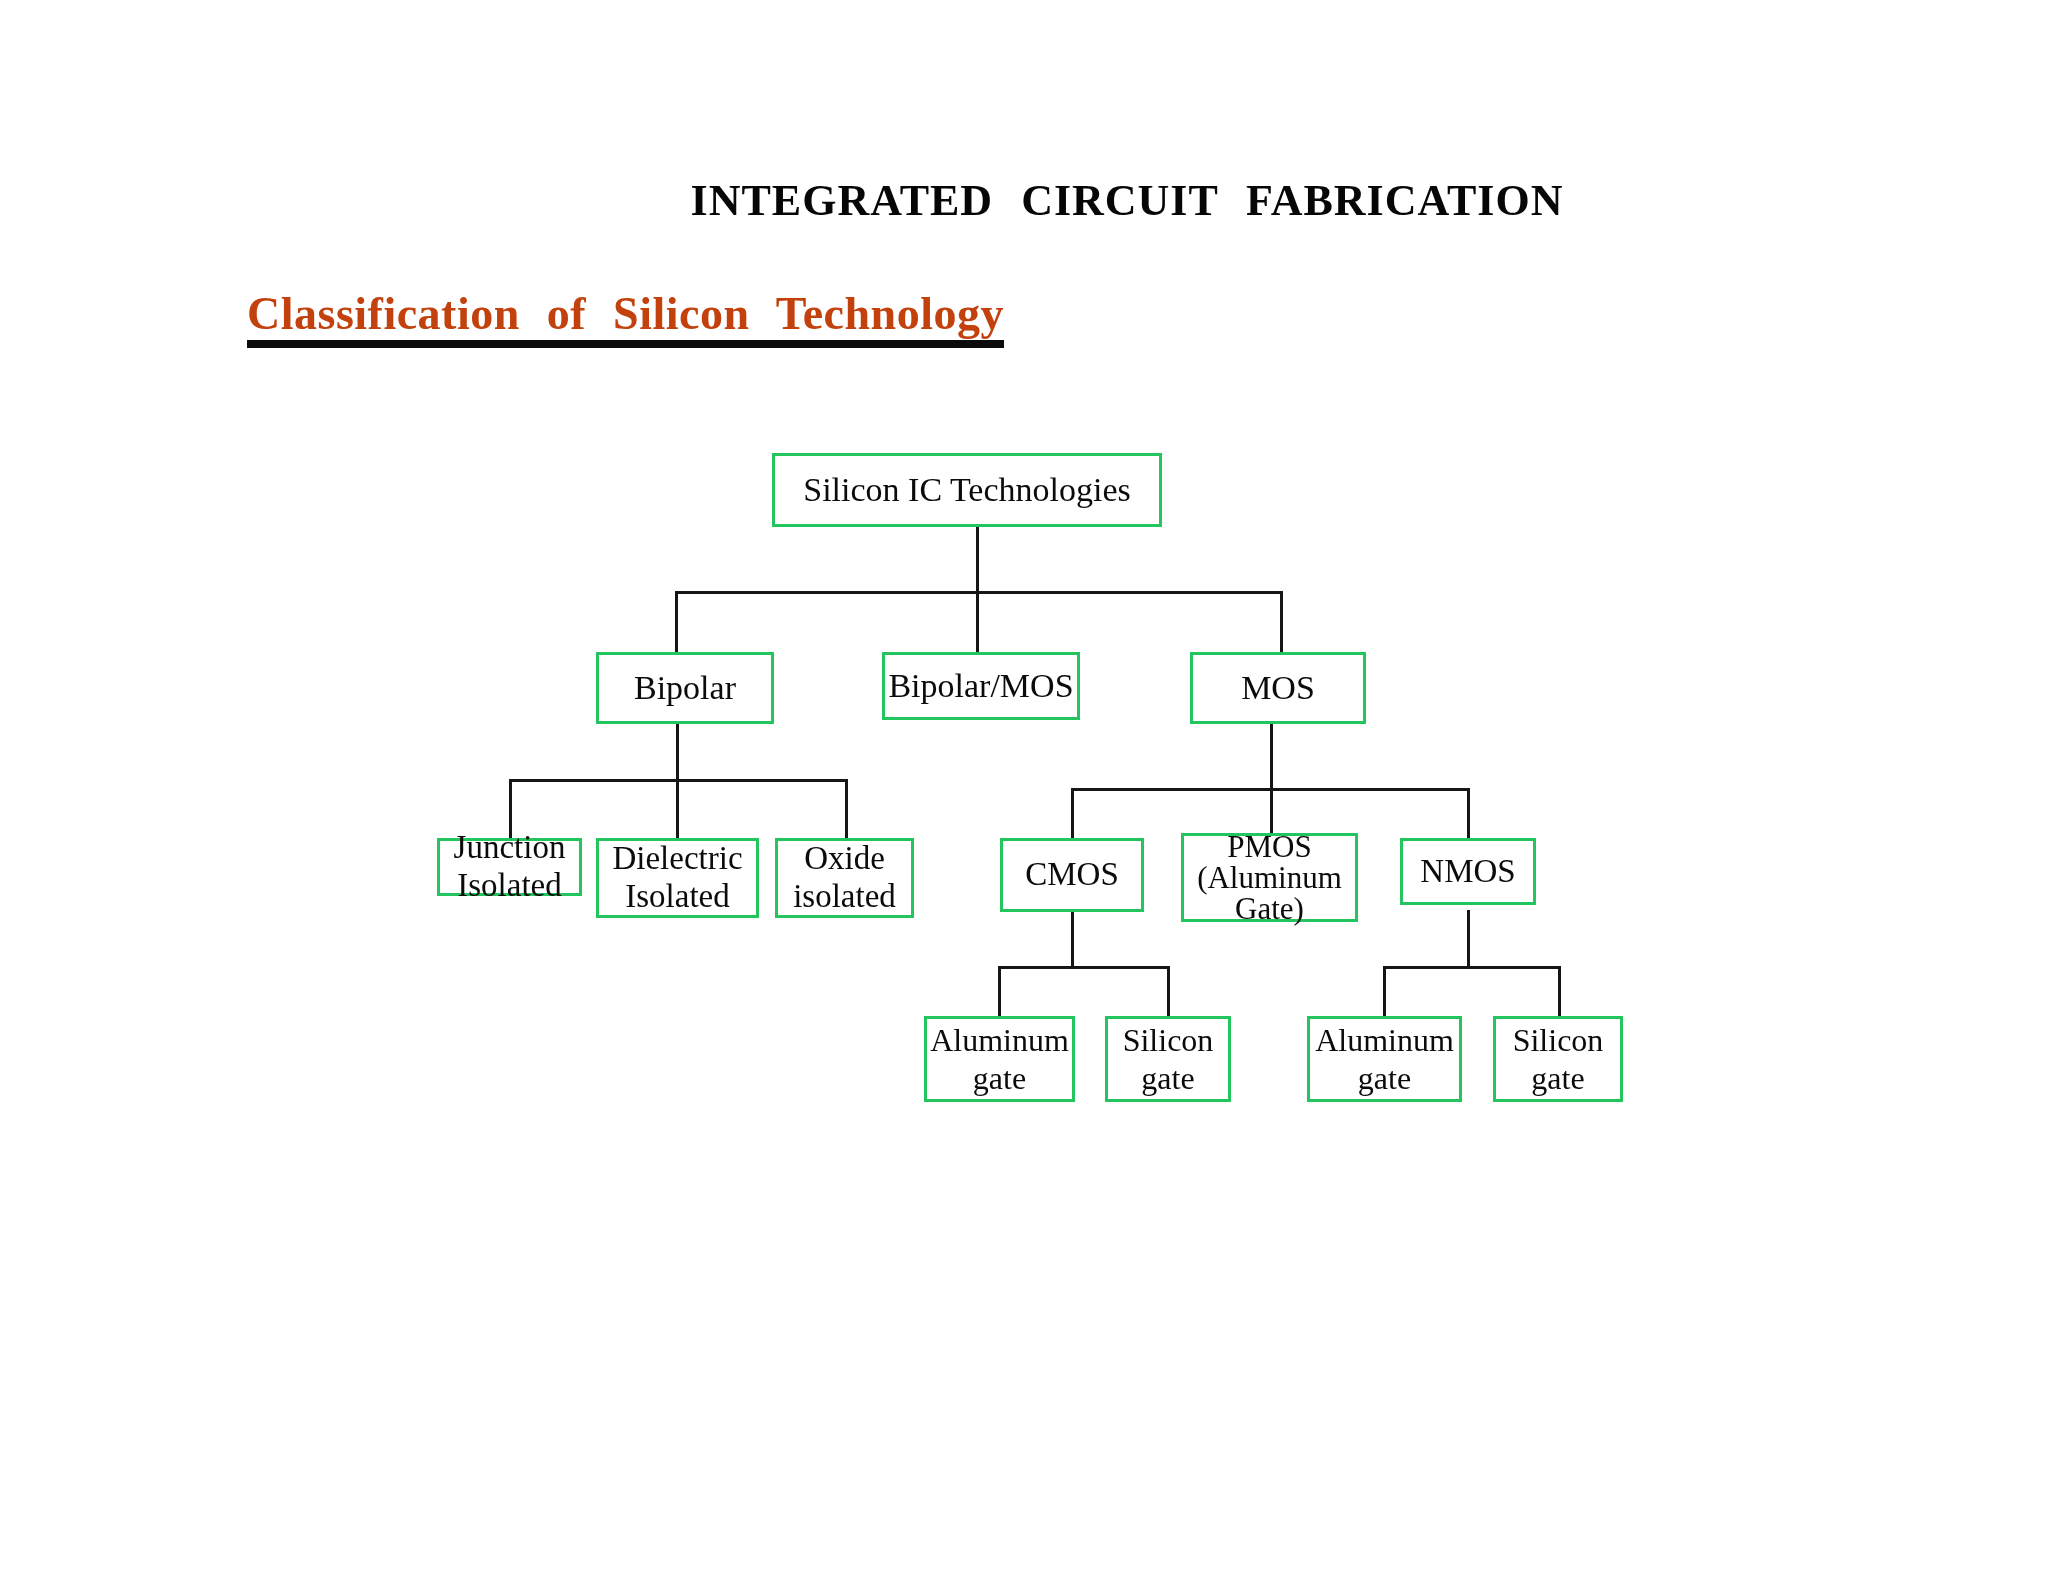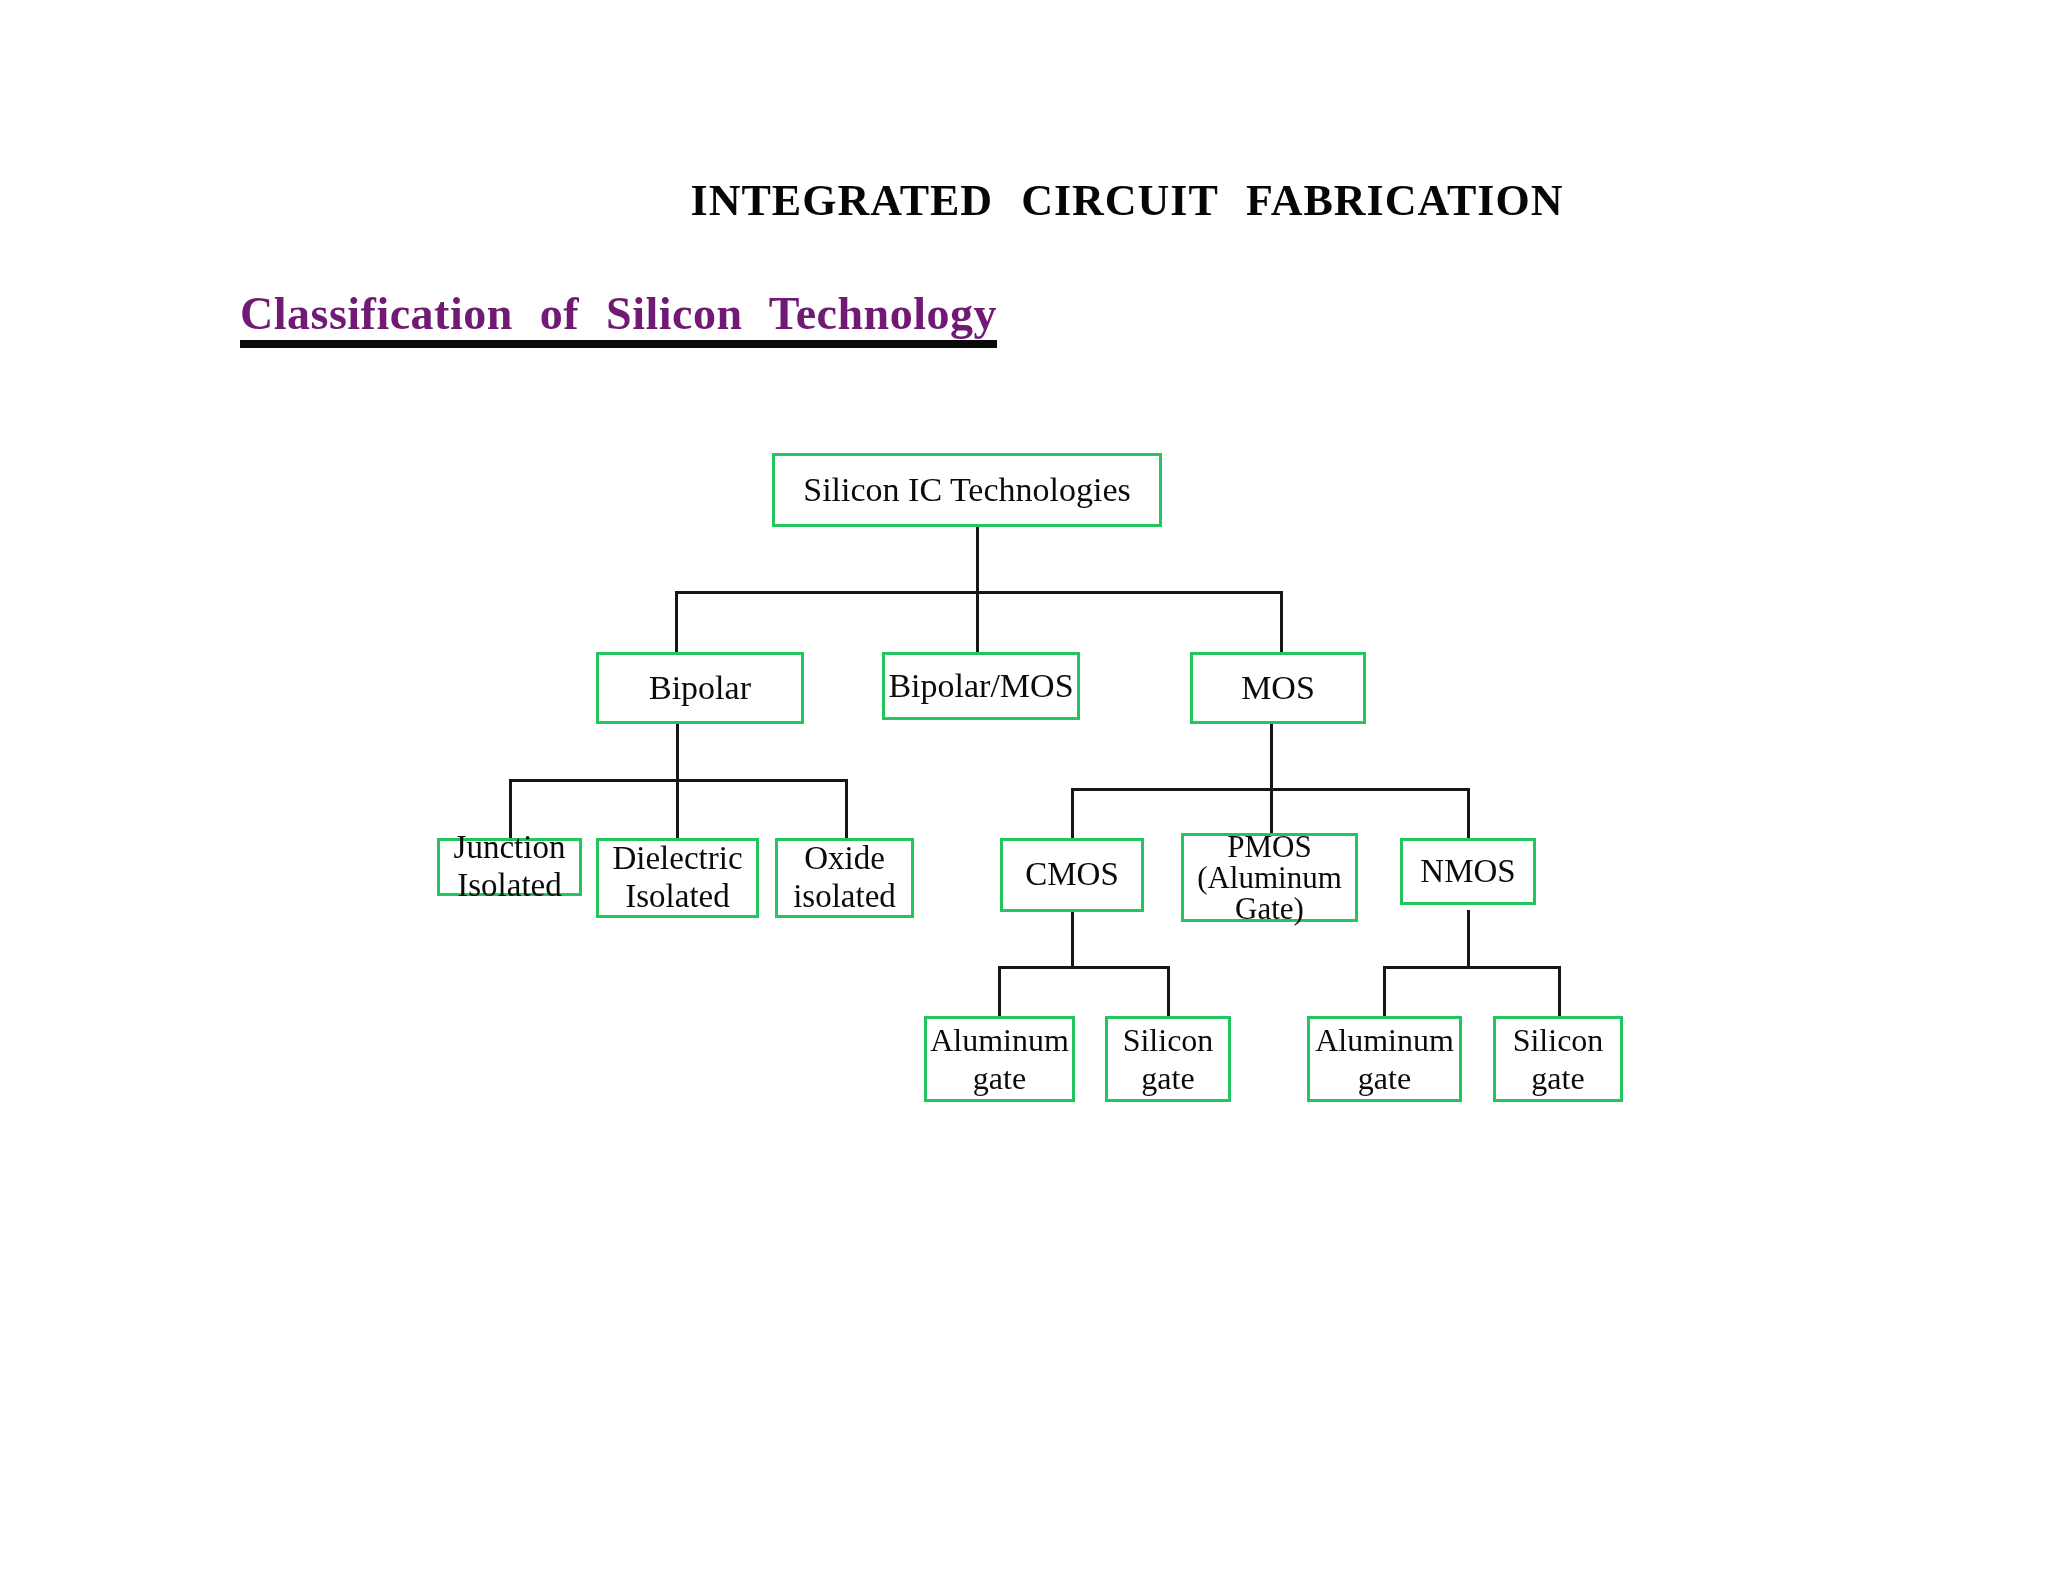--- a/index.html
+++ b/index.html
@@ -18,27 +18,27 @@
     font-size: 44px; font-weight: bold;
     line-height: 1.0;
     letter-spacing: 1px;
     word-spacing: 16px;
     white-space: nowrap;
     color: #060606;
     margin-top: 21px;
   }
   .section-heading {
     position: absolute;
-    top: 291px; left: 240px;
+    top: 291px; left: 247px;
     font-size: 46px; font-weight: bold;
     line-height: 1.0;
     letter-spacing: 0.5px;
     word-spacing: 15px;
     white-space: nowrap;
-    color: #701a75;
+    color: #c2410c;
     padding-bottom: 3px;
     border-bottom: 8px solid #0b0b0b;
   }
   .diagram { position: absolute; inset: 0; }
   .node {
     position: absolute;
     background: #ffffff;
     border: 3px solid #22c55e;
     display: flex;
     align-items: center;
@@ -46,21 +46,21 @@
     text-align: center;
     font-size: 33px;
     line-height: 1.15;
     white-space: pre-line;
     color: #0b0b0b;
   }
   .ln { position: absolute; background: #161616; }
 
   
   #n-root        { left: 772px;  top: 453px;  width: 390px; height: 74px; font-size: 34px; }
-  #n-bipolar     { left: 596px;  top: 652px;  width: 208px; height: 72px; font-size: 34px; }
+  #n-bipolar     { left: 596px;  top: 652px;  width: 178px; height: 72px; font-size: 34px; }
   #n-bipolar-mos { left: 882px;  top: 652px;  width: 198px; height: 68px; font-size: 34px; }
   #n-mos         { left: 1190px; top: 652px;  width: 176px; height: 72px; font-size: 34px; }
   #n-junction    { left: 437px;  top: 838px;  width: 145px; height: 58px; }
   #n-dielectric  { left: 596px;  top: 838px;  width: 163px; height: 80px; }
   #n-oxide       { left: 775px;  top: 838px;  width: 139px; height: 80px; }
   #n-cmos        { left: 1000px; top: 838px;  width: 144px; height: 74px; }
   #n-pmos        { left: 1181px; top: 833px;  width: 177px; height: 89px; font-size: 31px; line-height: 1.0; }
   #n-nmos        { left: 1400px; top: 838px;  width: 136px; height: 67px; }
   #n-alu-cmos    { left: 924px;  top: 1016px; width: 151px; height: 86px; font-size: 32px; line-height: 1.2; }
   #n-sil-cmos    { left: 1105px; top: 1016px; width: 126px; height: 86px; font-size: 32px; line-height: 1.2; }

